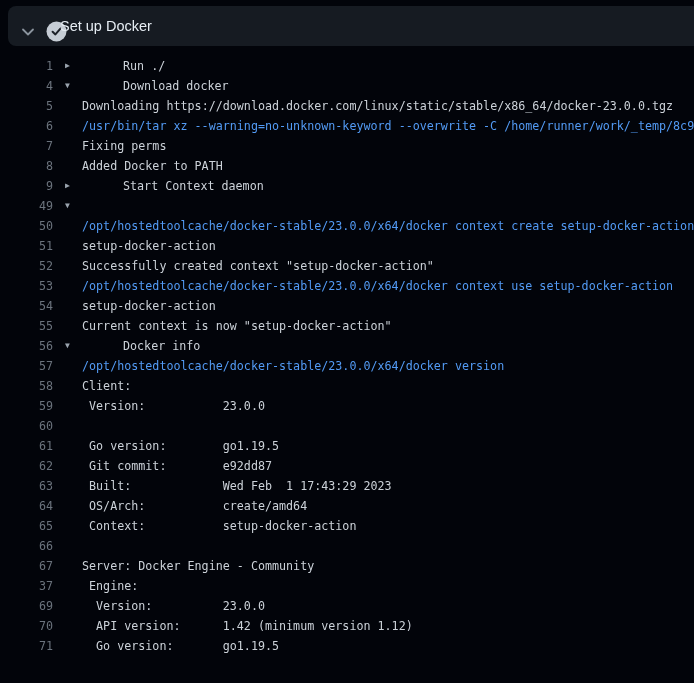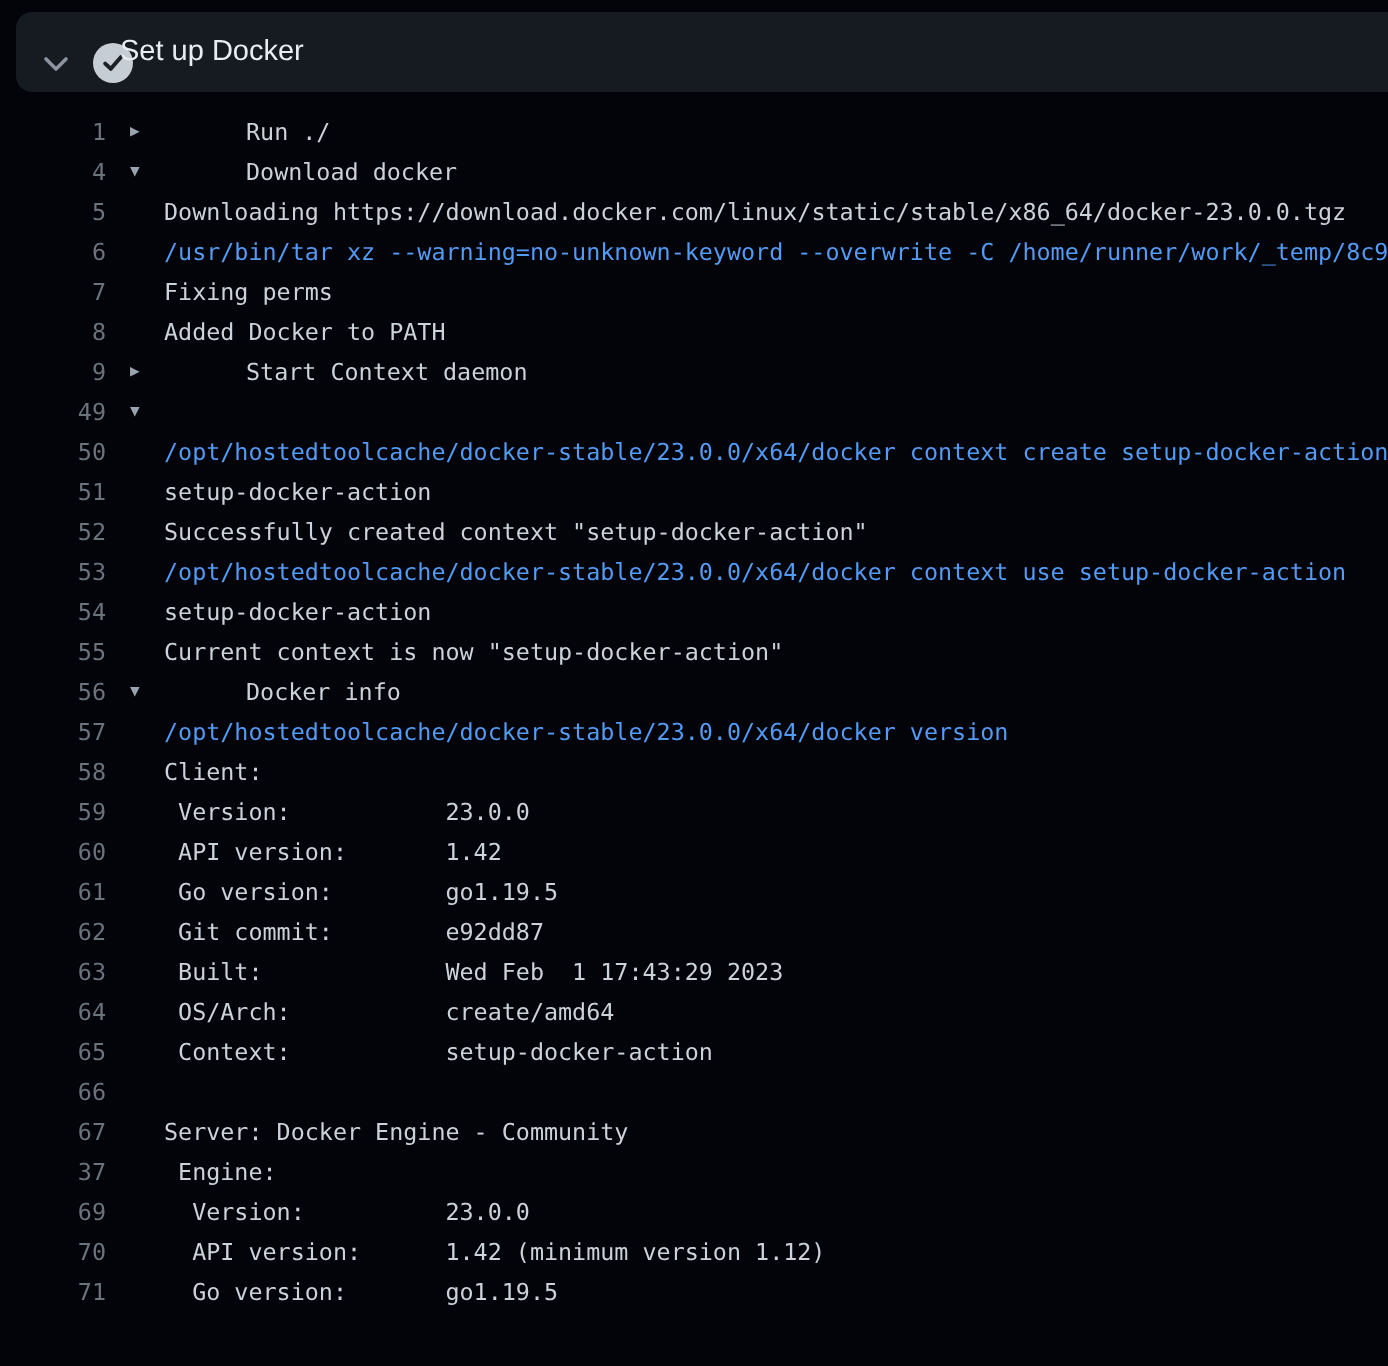--- a/index.html
+++ b/index.html
@@ -71,21 +71,21 @@
     <div class="line command"><span class="ln">50</span><span class="txt">/opt/hostedtoolcache/docker-stable/23.0.0/x64/docker context create setup-docker-action</span></div>
     <div class="line text"><span class="ln">51</span><span class="txt">setup-docker-action</span></div>
     <div class="line text"><span class="ln">52</span><span class="txt">Successfully created context "setup-docker-action"</span></div>
     <div class="line command"><span class="ln">53</span><span class="txt">/opt/hostedtoolcache/docker-stable/23.0.0/x64/docker context use setup-docker-action</span></div>
     <div class="line text"><span class="ln">54</span><span class="txt">setup-docker-action</span></div>
     <div class="line text"><span class="ln">55</span><span class="txt">Current context is now "setup-docker-action"</span></div>
     <div class="line group"><span class="ln">56</span><span class="arrow">▼</span><span class="txt">Docker info</span></div>
     <div class="line command"><span class="ln">57</span><span class="txt">/opt/hostedtoolcache/docker-stable/23.0.0/x64/docker version</span></div>
     <div class="line text"><span class="ln">58</span><span class="txt">Client:</span></div>
     <div class="line text"><span class="ln">59</span><span class="txt"> Version:           23.0.0</span></div>
-    <div class="line text"><span class="ln">60</span><span class="txt"> API version:       1.42</span></div>
+    <div class="line text"><span class="ln">60</span></div>
     <div class="line text"><span class="ln">61</span><span class="txt"> Go version:        go1.19.5</span></div>
     <div class="line text"><span class="ln">62</span><span class="txt"> Git commit:        e92dd87</span></div>
     <div class="line text"><span class="ln">63</span><span class="txt"> Built:             Wed Feb  1 17:43:29 2023</span></div>
     <div class="line text"><span class="ln">64</span><span class="txt"> OS/Arch:           create/amd64</span></div>
     <div class="line text"><span class="ln">65</span><span class="txt"> Context:           setup-docker-action</span></div>
     <div class="line text"><span class="ln">66</span><span class="txt"></span></div>
     <div class="line text"><span class="ln">67</span><span class="txt">Server: Docker Engine - Community</span></div>
     <div class="line text"><span class="ln">37</span><span class="txt"> Engine:</span></div>
     <div class="line text"><span class="ln">69</span><span class="txt">  Version:          23.0.0</span></div>
     <div class="line text"><span class="ln">70</span><span class="txt">  API version:      1.42 (minimum version 1.12)</span></div>

